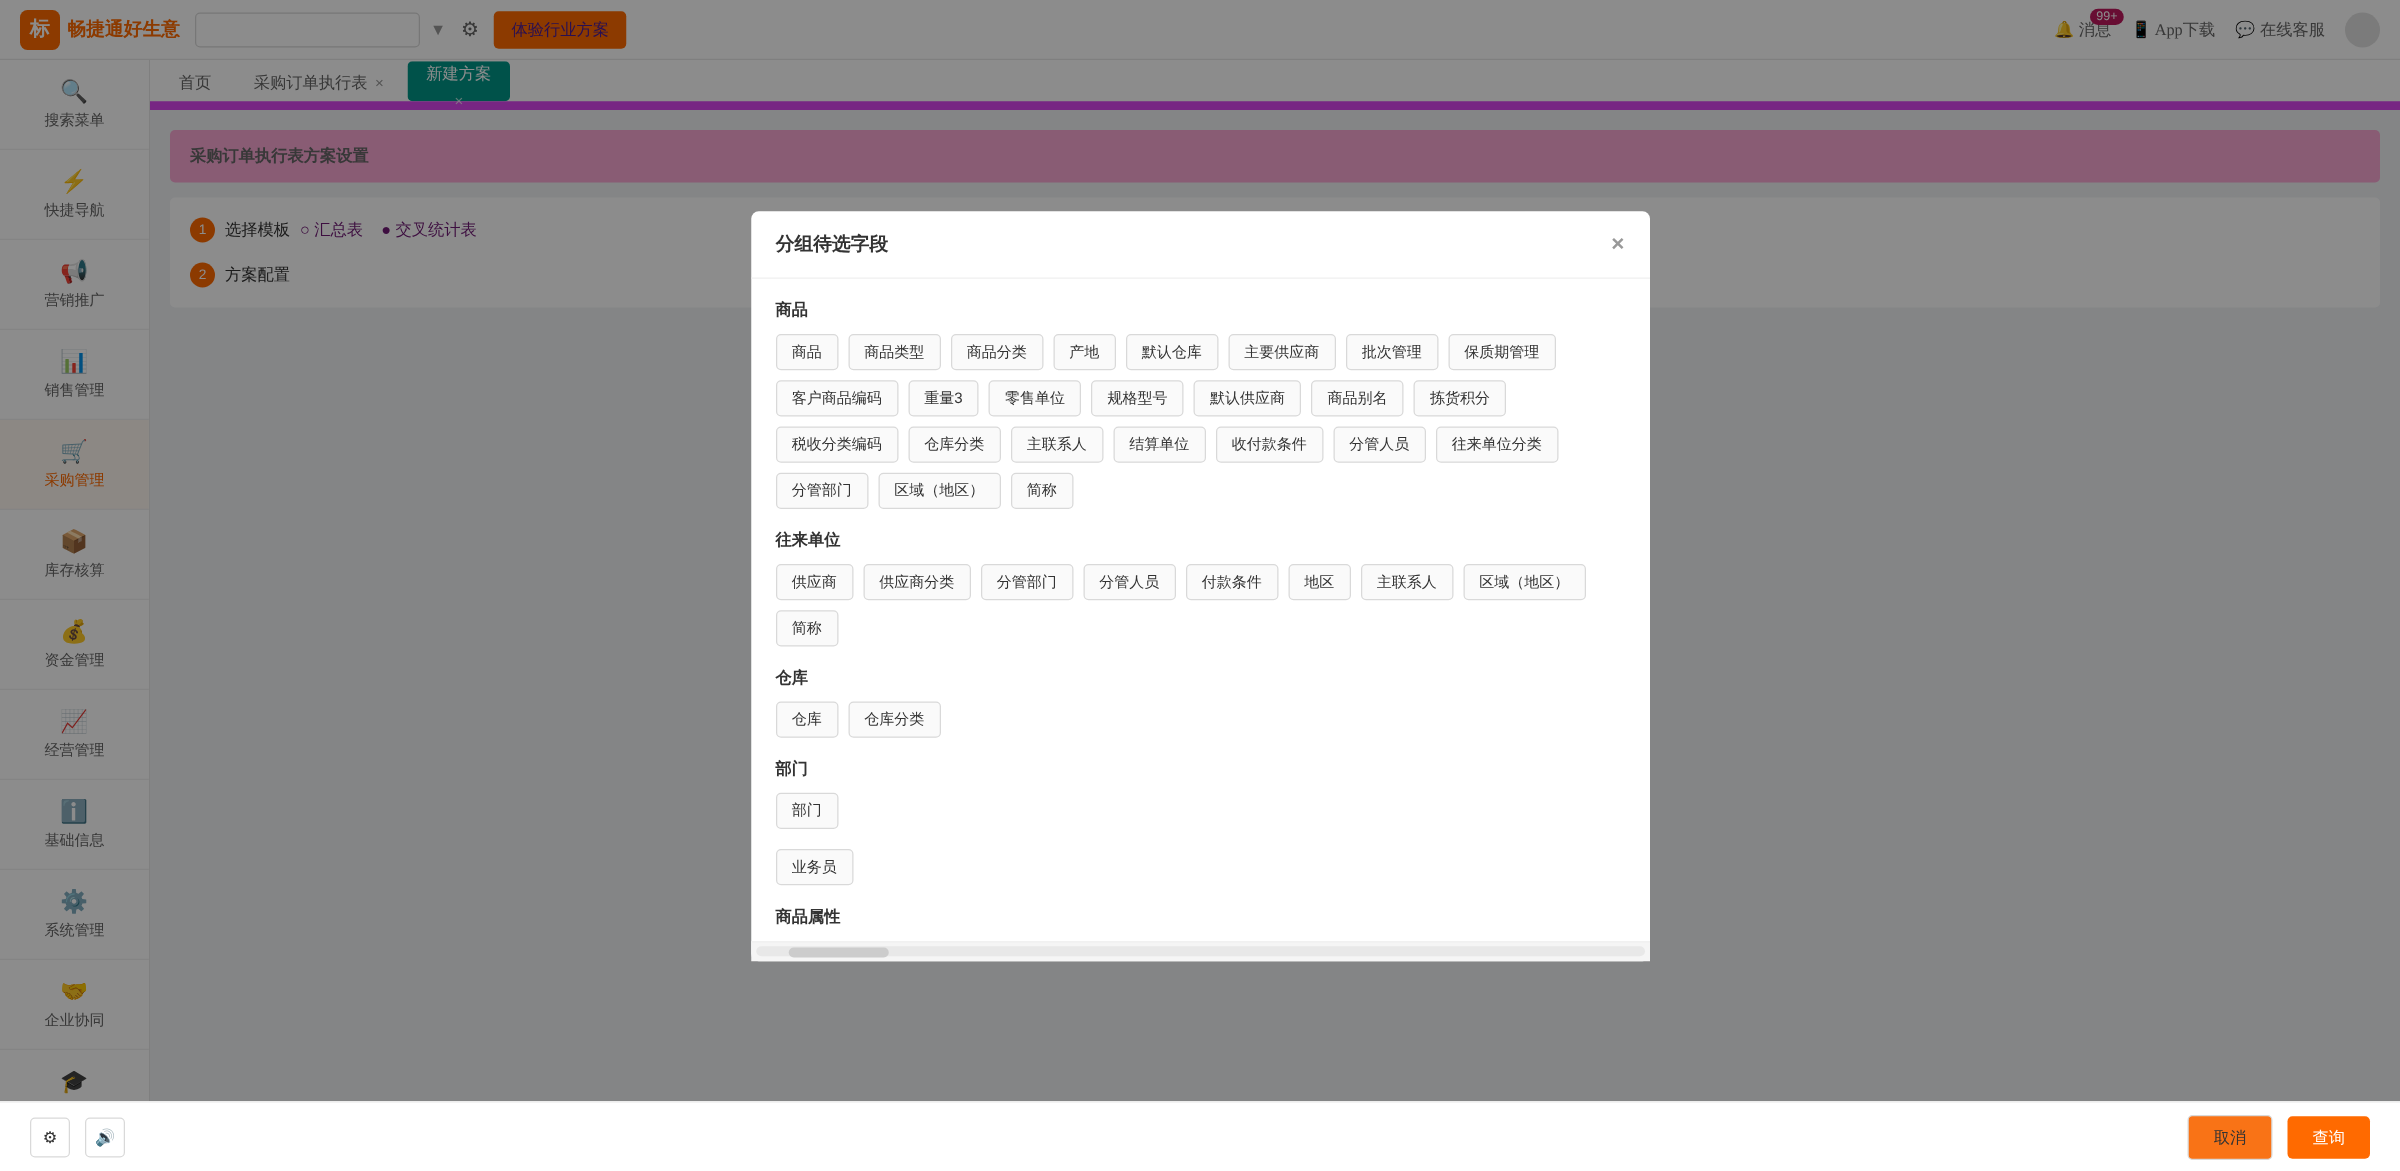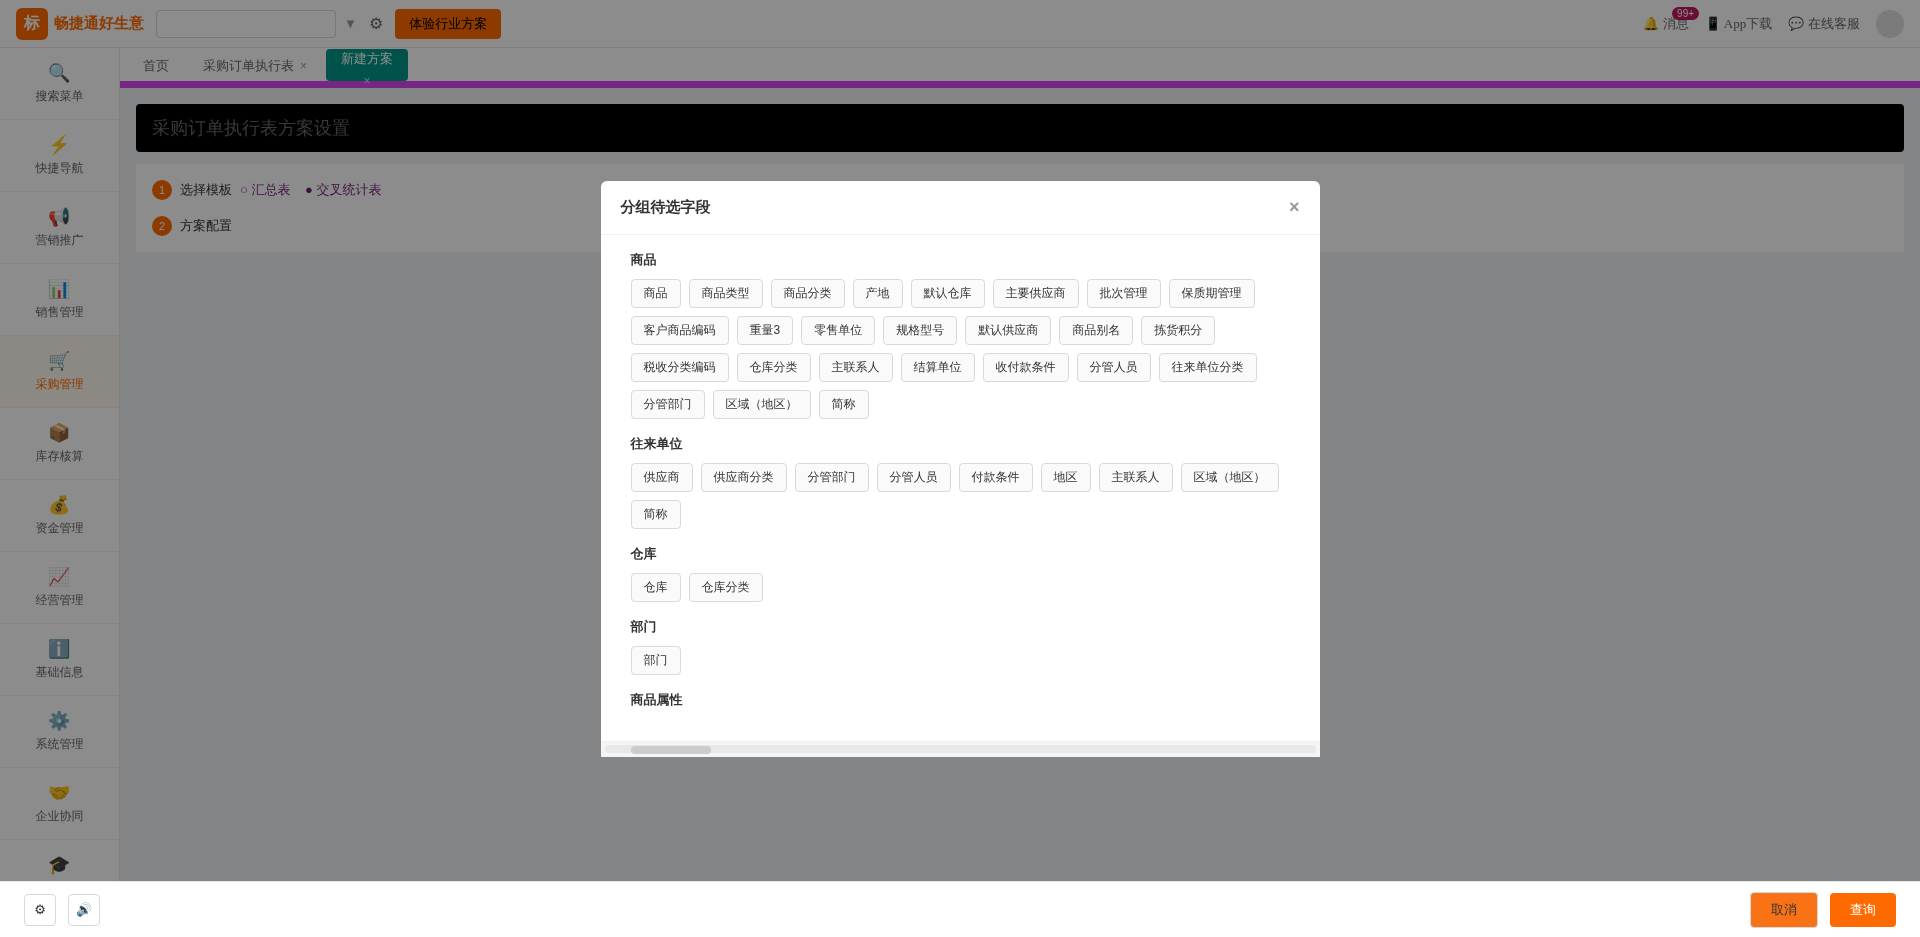--- a/index.html
+++ b/index.html
@@ -15,21 +15,21 @@
       padding: 0 16px;
       justify-content: space-between;
       position: fixed; top: 0; left: 0; right: 0; z-index: 100;
     }
     .header-left { display: flex; align-items: center; gap: 12px; }
     .logo { display: flex; align-items: center; gap: 6px; color: #ff6a00; font-weight: bold; font-size: 15px; }
     .logo-icon { width: 32px; height: 32px; background: #ff6a00; border-radius: 6px; display: flex; align-items: center; justify-content: center; color: #fff; font-size: 16px; font-weight: bold; }
     .header-search { display: flex; align-items: center; gap: 8px; }
     .search-box { width: 180px; height: 28px; border: 1px solid #d9d9d9; border-radius: 4px; padding: 0 8px; font-size: 13px; }
     .header-right { display: flex; align-items: center; gap: 16px; font-size: 13px; color: #666; }
-    .btn-experience { background: #ff6a00; color: #000000; border: none; padding: 6px 14px; border-radius: 4px; cursor: pointer; font-size: 13px; }
+    .btn-experience { background: #ff6a00; color: #4c1d95; border: none; padding: 6px 14px; border-radius: 4px; cursor: pointer; font-size: 13px; }
     .notification-badge { position: relative; }
     .badge { background: #be185d; color: #fff; border-radius: 10px; font-size: 10px; padding: 1px 5px; position: absolute; top: -8px; right: -10px; }
 
     
     .sidebar {
       position: fixed; top: 48px; left: 0; bottom: 0; width: 120px;
       background: #fff; border-right: 1px solid #e8e8e8;
       overflow-y: auto; z-index: 90;
     }
     .sidebar-item {
@@ -72,21 +72,21 @@
       background: #fff; border-radius: 6px; width: 719px; max-height: 600px;
       display: flex; flex-direction: column; position: relative; z-index: 201;
     }
     .modal-header {
       padding: 16px 20px; border-bottom: 1px solid #f0f0f0;
       display: flex; align-items: center; justify-content: space-between;
       font-size: 15px; font-weight: 600; flex-shrink: 0;
     }
     .modal-close { cursor: pointer; color: #999; font-size: 18px; }
     .modal-body {
-      padding: 16px 20px; overflow-y: auto; flex: 1; margin-left: 10px;
+      padding: 16px 20px; overflow-y: auto; flex: 1;
     }
 
     
     .field-section { margin-bottom: 16px; }
     .field-section-title {
       font-size: 13px; font-weight: 600; color: #333; margin-bottom: 10px;
     }
     .field-tags { display: flex; flex-wrap: wrap; gap: 8px; }
     .field-tag {
       border: 1px solid #d9d9d9; border-radius: 4px; padding: 5px 12px;
@@ -223,21 +223,21 @@
     <span>采购订单执行表</span>
     <span class="close-btn">×</span>
   </div>
   <div class="tab active-teal">
     <span>新建方案</span>
     <span class="close-btn" style="color:rgba(255,255,255,0.7);">×</span>
   </div>
 </div>
 
 <div class="main-content">
-  <div style="background:#000000;padding:12px 16px;border-radius:4px;font-size:18px;color:#666;">采购订单执行表方案设置</div>
+  <div style="background:#f9a8d4;padding:12px 16px;border-radius:4px;font-size:13px;color:#666;font-weight:bold;">采购订单执行表方案设置</div>
   <div style="margin-top:12px;background:#fff;padding:16px;border-radius:4px;">
     <div style="display:flex;align-items:center;gap:8px;margin-bottom:16px;">
       <span style="background:#ff6a00;color:#fff;border-radius:50%;width:20px;height:20px;display:inline-flex;align-items:center;justify-content:center;font-size:11px;">1</span>
       <span>选择模板</span>
       <span style="color:#701a75;">○ 汇总表 &nbsp;&nbsp; ● 交叉统计表</span>
     </div>
     <div style="display:flex;align-items:center;gap:8px;">
       <span style="background:#ff6a00;color:#fff;border-radius:50%;width:20px;height:20px;display:inline-flex;align-items:center;justify-content:center;font-size:11px;">2</span>
       <span>方案配置</span>
     </div>
@@ -307,20 +307,23 @@
       </div>
 
       <div class="field-section">
         <div class="field-section-title">部门</div>
         <div class="field-tags">
           <span class="field-tag">部门</span>
         </div>
       </div>
 
       <div class="field-section">
+        <div class="field-tags">
+          <span class="field-tag">业务员</span>
+        </div>
       </div>
 
       <div class="field-section">
         <div class="field-section-title">商品属性</div>
 
       </div>
 
     </div>
 
     <div class="modal-scrollbar">

